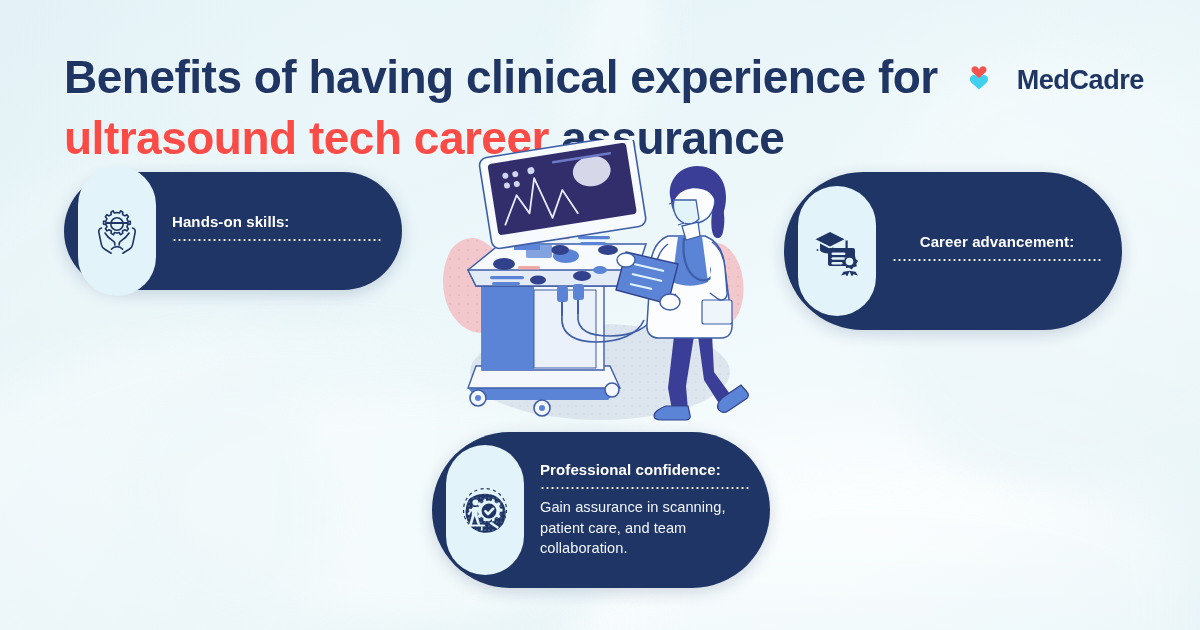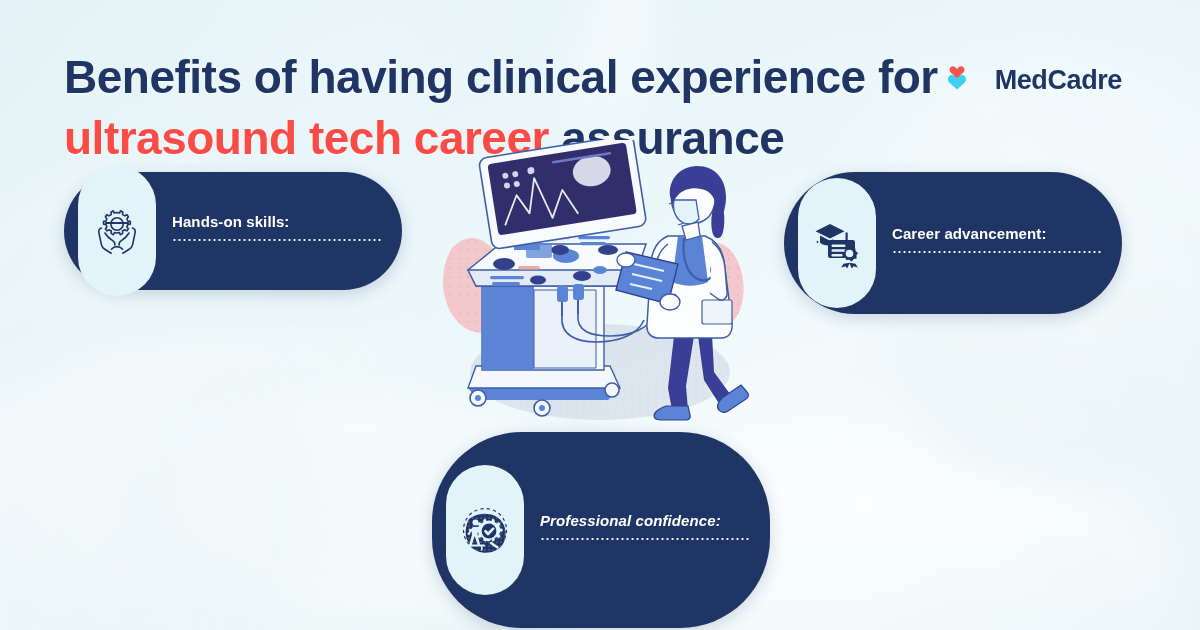--- a/index.html
+++ b/index.html
@@ -93,21 +93,21 @@
     line-height: 1.32;
     color: #1f3563;
     white-space: nowrap;
     text-shadow: 0 1px 2px rgba(255,255,255,0.85);
   }
   .title-accent { color: #fb4b47; }
 
   
   .logo {
     position: absolute;
-    right: 78px;
+    right: 56px;
     top: 58px;
     display: flex;
     align-items: center;
     gap: 16px;
   }
   .logo-mark { width: 44px; height: 44px; display: block; }
   .logo-text {
     font-size: 27px;
     font-weight: bold;
     color: #1f3563;
@@ -127,22 +127,22 @@
   
   .card {
     position: absolute;
     background: #1f3565;
     border-radius: 90px;
     display: flex;
     align-items: center;
     box-shadow: 0 4px 16px rgba(24,46,94,0.18);
   }
   .card-left   { left: 64px;  top: 172px; width: 338px; height: 118px; padding: 0 16px 0 14px; }
-  .card-right  { left: 784px; top: 172px; width: 338px; height: 142px; padding: 0 16px 0 14px; }
-  .card-bottom { left: 432px; top: 432px; width: 338px; height: 196px; padding: 0 16px 0 14px; font-style: italic; }
+  .card-right  { left: 784px; top: 172px; width: 338px; height: 158px; padding: 0 16px 0 14px; text-align: center; }
+  .card-bottom { left: 432px; top: 432px; width: 338px; height: 156px; padding: 0 16px 0 14px; }
 
   .icon-badge {
     flex: 0 0 auto;
     width: 78px;
     height: 130px;
     background: #e2f4fa;
     border-radius: 44px;
     display: flex;
     align-items: center;
     justify-content: center;
@@ -377,14 +377,15 @@
         <path d="M31 36.5l8 5.5-1.4 2-8-5.5z"></path>
         <path d="M29 15.5l2.6.6.6-2.4 2.6 1-.2 2.4 2.2 1.4 2-1.4 1.8 2-1.4 2 1 2.4 2.4.2v2.8l-2.4.3-1 2.4 1.4 2-1.8 2-2-1.4-2.2 1.4.2 2.4-2.6 1-.6-2.4-2.6.6-2.6-.6-.6 2.4-2.6-1 .2-2.4-2.2-1.4-2 1.4-1.8-2 1.4-2-1-2.4-2.4-.3v-2.8l2.4-.2 1-2.4-1.4-2 1.8-2 2 1.4 2.2-1.4-.2-2.4 2.6-1 .6 2.4z"></path>
       </g>
       <circle cx="29" cy="26" r="7.4" fill="#1f3565"></circle>
       <path d="M25.4 26.2l2.6 2.8 5.2-5.4" fill="none" stroke="#e2f4fa" stroke-width="2.6" stroke-linecap="round" stroke-linejoin="round"></path>
     </svg>
   </div>
   <div class="card-body">
     <div class="card-title">Professional confidence:</div>
     <div class="card-divider"></div>
+    <div class="card-text">Gain assurance in scanning, patient care, and team collaboration.</div>
   </div>
 </div>
 
 </body></html>

